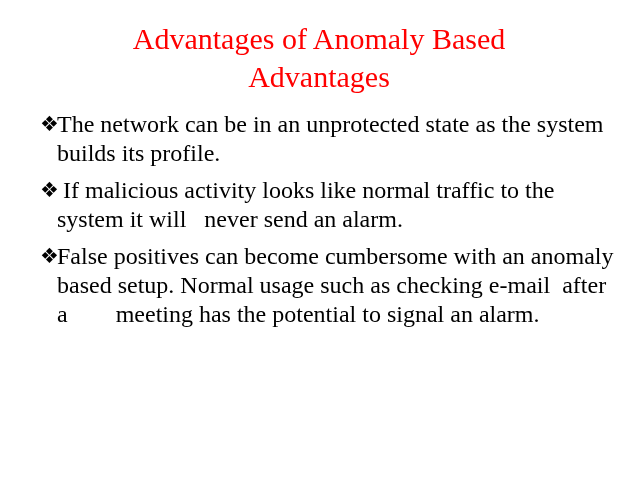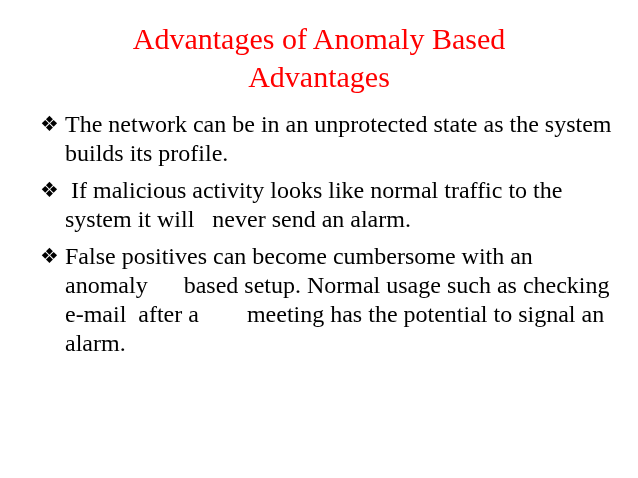--- a/index.html
+++ b/index.html
@@ -68,21 +68,20 @@
     line-height: 29px;
     color: #000000;
     font-family: "DejaVu Sans", "Liberation Sans", sans-serif;
     text-align: left;
   }
 
   .bullet-text {
     display: block;
     white-space: pre-wrap;
     word-break: normal;
-    margin-left: 8px;
   }
 </style>
 </head>
 <body>
 
 <div id="slide">
 
   <div id="title-block">
     <span class="title-line">Advantages of Anomaly Based</span>
     <span class="title-line">Advantages</span>

